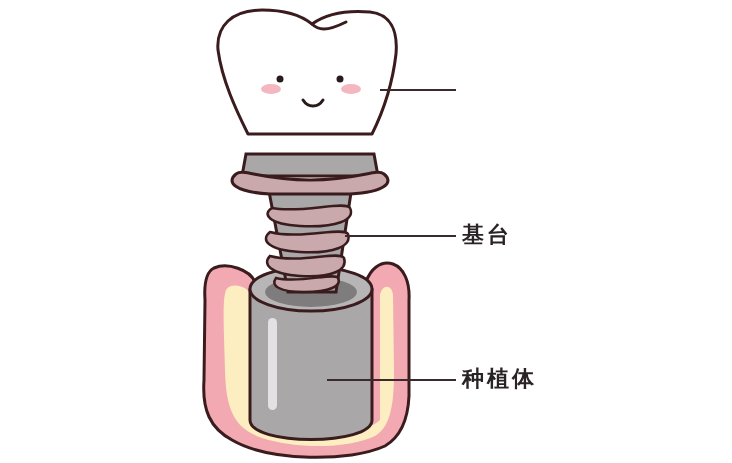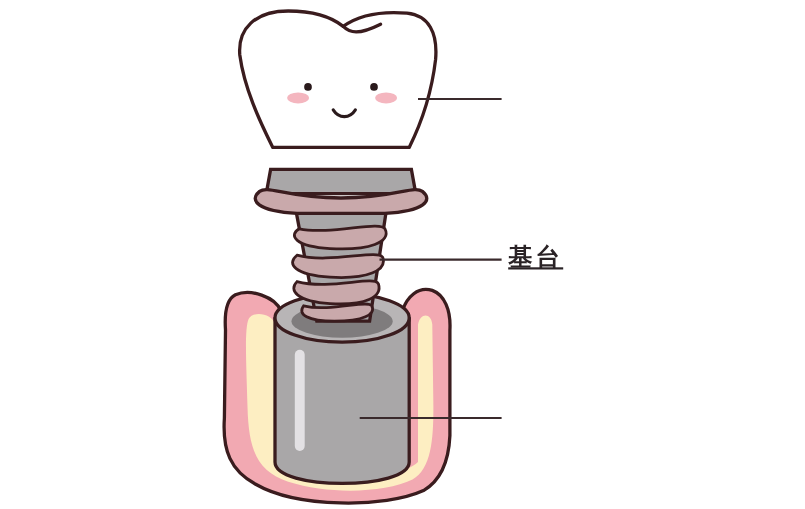--- a/index.html
+++ b/index.html
@@ -59,14 +59,15 @@
       <ellipse cx="271" cy="89" rx="10" ry="5" fill="#f4b6bf"></ellipse>
       <ellipse cx="351" cy="89" rx="10" ry="5" fill="#f4b6bf"></ellipse>
       <path d="M303 100 C308 108 318 108 323 100" fill="none" stroke="#2a1a1c" stroke-width="3" stroke-linecap="round"></path>
     </g>
 
     <line x1="380" y1="90" x2="456" y2="90" stroke="#3a2a2c" stroke-width="2"></line>
     <line x1="345" y1="236" x2="456" y2="236" stroke="#3a2a2c" stroke-width="2"></line>
     <line x1="327" y1="380" x2="456" y2="380" stroke="#3a2a2c" stroke-width="2"></line>
   </svg>
 
-  <div class="label" style="left:462px; top:224px;text-decoration:underline;">基台</div>
+  <div class="label" style="left:462px; top:224px;">基台</div>
+  <div class="label" style="left:462px; top:368px;">种植体</div>
 </div>
 
 </body></html>

